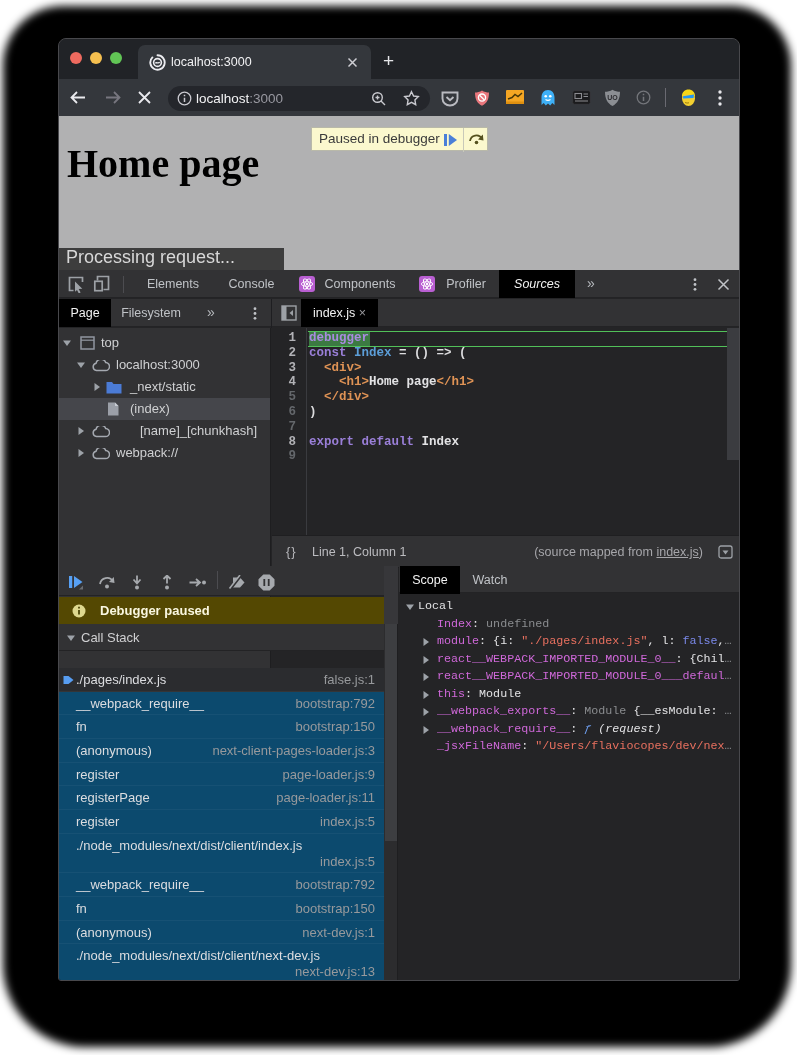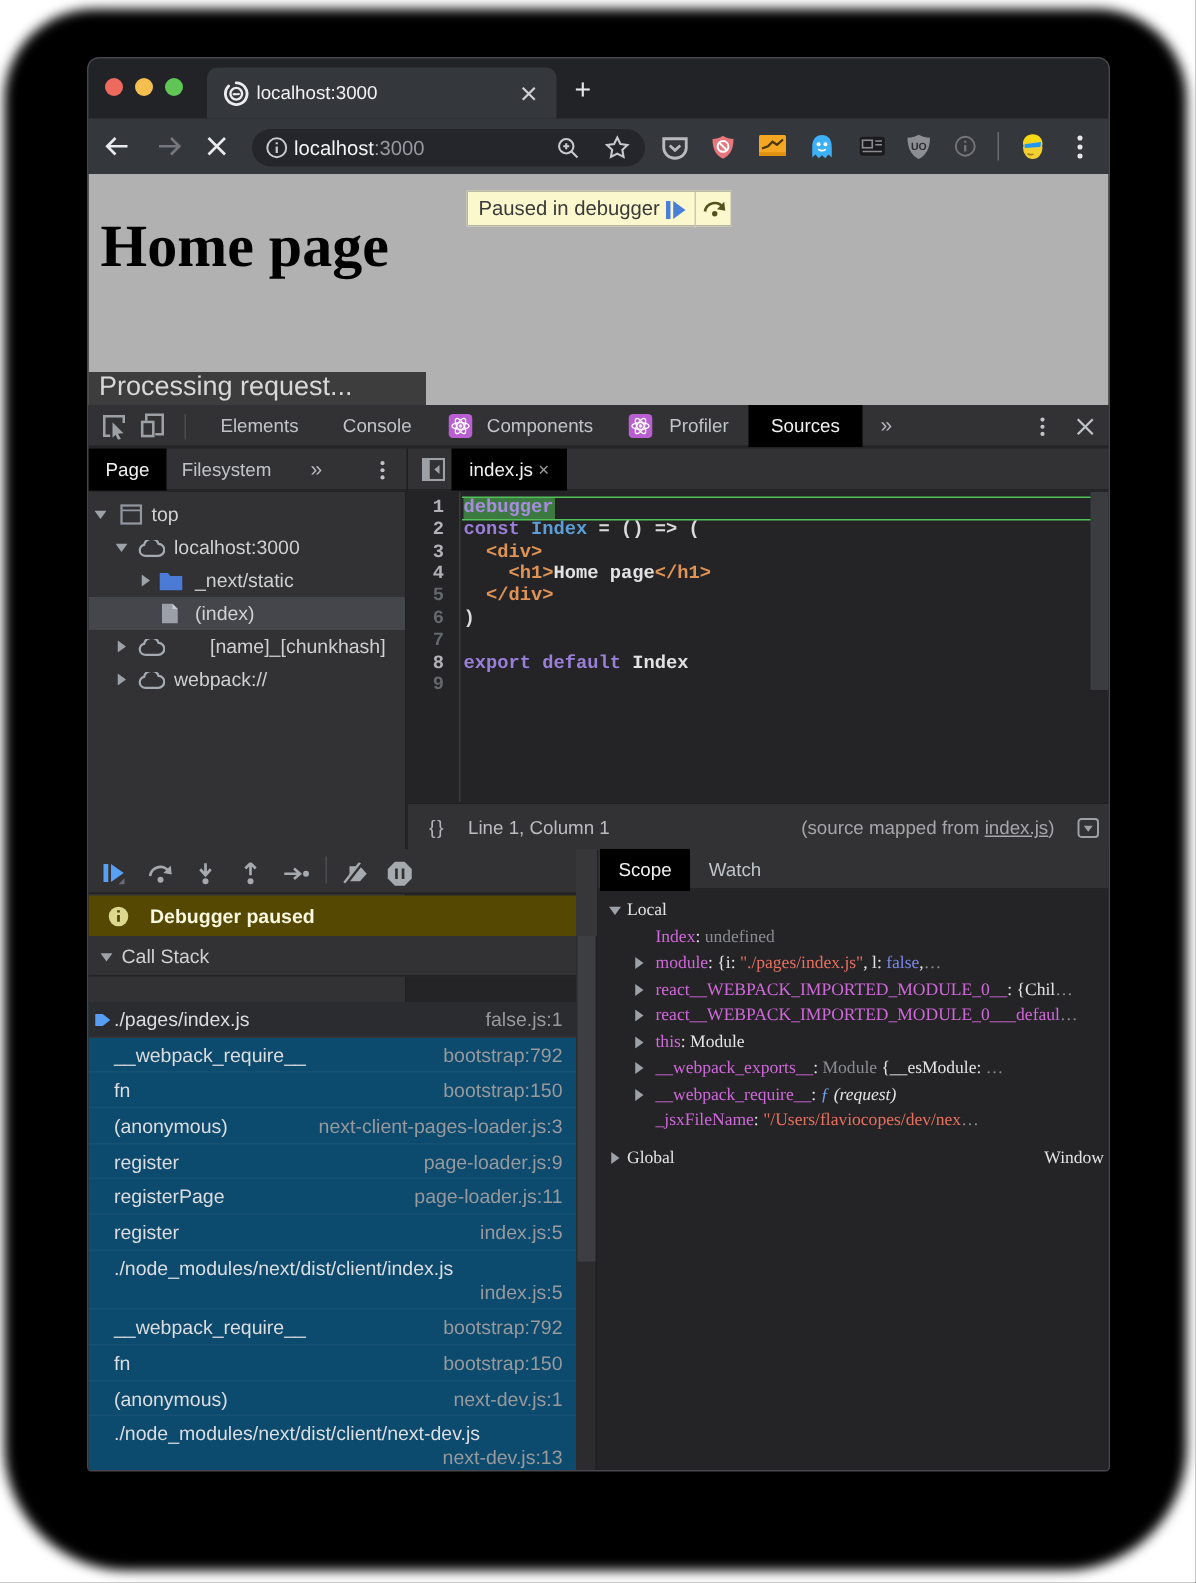--- a/index.html
+++ b/index.html
@@ -40,21 +40,21 @@
 .ctrlrow{position:absolute;left:0;top:0;width:339px;height:30px;background:#323234;border-bottom:1px solid #232325;}
 .banner{position:absolute;left:0;top:31px;width:325px;height:27px;background:#544802;color:#faf7e0;font-weight:bold;font-size:13px;line-height:27px;}
 .cshead{position:absolute;left:0;top:58px;width:325px;height:27px;background:#323234;color:#d0d0d2;font-size:13px;line-height:27px;border-bottom:1px solid #232325;}
 .csrows{position:absolute;left:0;top:102px;width:325px;height:331px;overflow:hidden;background:#0c4a6e;}
 .csrow{position:relative;width:100%;height:23.7px;border-bottom:1px solid rgba(255,255,255,0.045);}
 .csrow2{position:relative;width:100%;height:39.5px;border-bottom:1px solid rgba(255,255,255,0.045);}
 .csname{position:absolute;left:17px;top:0;height:23.7px;line-height:23.7px;color:#dcdde0;font-size:13px;white-space:nowrap;}
 .csref{position:absolute;right:9px;top:0;height:23.7px;line-height:23.7px;color:#97999c;font-size:13px;}
 .rightcol{position:absolute;left:340px;top:0;width:342px;height:100%;background:#242426;}
 .scopetabs{position:absolute;left:0;top:0;width:100%;height:27px;background:#323234;border-bottom:1px solid #232325;}
-.scopebody{position:absolute;left:0;top:32px;width:100%;height:384px;font-family:Liberation Serif, serif;font-size:11.7px;overflow:hidden;}
+.scopebody{position:absolute;left:0;top:32px;width:100%;height:384px;font-family:Liberation Mono, monospace;font-size:11.7px;overflow:hidden;}
 .srow{position:relative;width:100%;height:17.5px;line-height:17.5px;white-space:nowrap;overflow:hidden;color:#e3e3e5;}
 .pn{color:#cf68d9;}
 .str{color:#e8705f;}
 .kw{color:#7a88e8;}
 .gray{color:#8a8c8f;}
 .fnc{color:#6f9ff0;font-style:italic;}
 .it{font-style:italic;}
 </style></head><body>
 <div class="shadow"></div>
 <div class="win">
@@ -189,21 +189,21 @@
       <svg class="abs" style="left:360px;top:6px;" width="16" height="16" viewBox="0 0 16 16">
           <rect width="16" height="16" rx="3" fill="#b95fd2"></rect>
           <g stroke="#fff" stroke-width="0.9" fill="none">
             <ellipse cx="8" cy="8" rx="5.7" ry="2.3"></ellipse>
             <ellipse cx="8" cy="8" rx="5.7" ry="2.3" transform="rotate(60 8 8)"></ellipse>
             <ellipse cx="8" cy="8" rx="5.7" ry="2.3" transform="rotate(-60 8 8)"></ellipse>
           </g>
           <circle cx="8" cy="8" r="1.2" fill="#fff"></circle>
         </svg>
       <div class="dttab" style="left:381px;width:52px;">Profiler</div>
-      <div class="dttab seltab" style="left:440px;width:76px;">Sources</div>
+      <div class="dttab seltab" style="left:440px;width:76px;font-style:italic;">Sources</div>
       <div class="abs" style="left:528px;top:0;height:28px;line-height:27px;font-size:14px;color:#b6b9bd;">»</div>
       <svg class="abs" style="left:634px;top:8px;" width="4" height="13" viewBox="0 0 4 13">
           <circle cx="2" cy="1.7" r="1.4" fill="#c0c3c7"></circle>
           <circle cx="2" cy="6.5" r="1.4" fill="#c0c3c7"></circle>
           <circle cx="2" cy="11.3" r="1.4" fill="#c0c3c7"></circle>
         </svg>
       <svg class="abs" style="left:658px;top:8px;" width="13" height="13" viewBox="0 0 13 13">
           <path d="M1.5 1.5 L11.5 11.5 M11.5 1.5 L1.5 11.5" stroke="#c0c3c7" stroke-width="1.5"></path>
         </svg>
     </div>
@@ -444,20 +444,17 @@
           <div class="srow"><svg class="abs" style="left:23px;top:5px;" width="8" height="8" viewBox="0 0 8 8">
                 <path d="M1.5 0 L7 4 L1.5 8 Z" fill="#9da2a8"></path>
               </svg><span style="margin-left:38px;"><span class="pn">this</span>: Module</span></div>
           <div class="srow"><svg class="abs" style="left:23px;top:5px;" width="8" height="8" viewBox="0 0 8 8">
                 <path d="M1.5 0 L7 4 L1.5 8 Z" fill="#9da2a8"></path>
               </svg><span style="margin-left:38px;"><span class="pn">__webpack_exports__</span>: <span class="gray">Module</span> {__esModule: <span class="gray">…</span></span></div>
           <div class="srow"><svg class="abs" style="left:23px;top:5px;" width="8" height="8" viewBox="0 0 8 8">
                 <path d="M1.5 0 L7 4 L1.5 8 Z" fill="#9da2a8"></path>
               </svg><span style="margin-left:38px;"><span class="pn">__webpack_require__</span>: <span class="fnc">ƒ</span> <span class="it">(request)</span></span></div>
           <div class="srow"><span style="margin-left:38px;"><span class="pn">_jsxFileName</span>: <span class="str">"/Users/flaviocopes/dev/nex</span><span class="gray">…</span></span></div>
-          <div class="srow" style="margin-top:7px;"><svg class="abs" style="left:7px;top:5px;" width="8" height="8" viewBox="0 0 8 8">
-                <path d="M1.5 0 L7 4 L1.5 8 Z" fill="#9da2a8"></path>
-              </svg><span style="margin-left:19px;">Global</span><span class="abs" style="right:5px;">Window</span></div>
         </div>
       </div>
     </div>
   </div>
 </div>
 
 </body></html>

